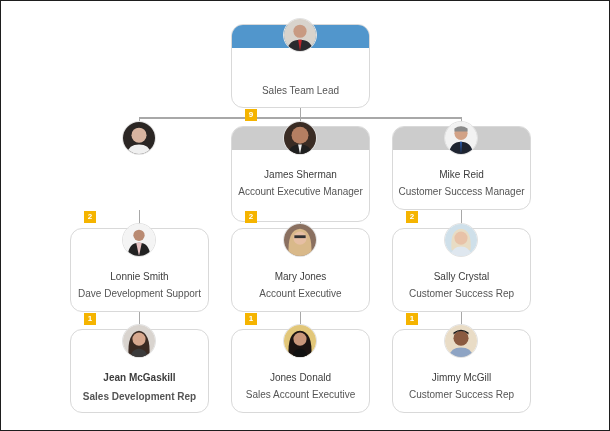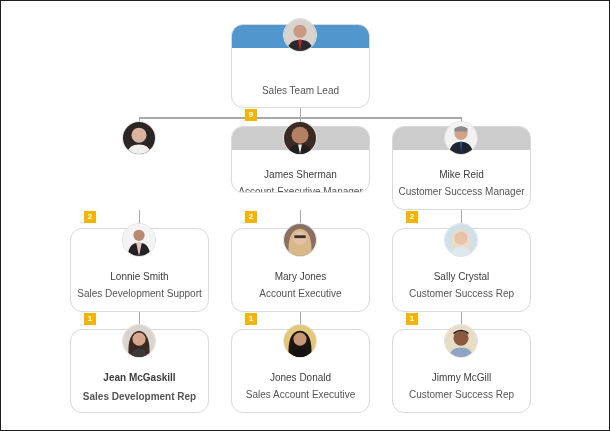--- a/index.html
+++ b/index.html
@@ -51,21 +51,21 @@
     <svg viewBox="0 0 34 34">
         <rect width="34" height="34" fill="#2b2624"></rect>
         <circle cx="17" cy="14" r="8" fill="#d8b4a0"></circle>
         <path d="M4 34 Q6 24 17 24 Q28 24 30 34Z" fill="#f0f0f0"></path>
       </svg>
   </div>
   <div class="badge" style="left:83px;top:210px;">2</div>
 
   <div class="card" style="left:69px;top:227px;height:84px;">
     <div class="name" style="top:42px;">Lonnie Smith</div>
-    <div class="title" style="top:59px;">Sales Development Support</div>
+    <div class="title" style="top:59px;">Dave Development Support</div>
   </div>
   <div class="avatar" style="left:121px;top:222px;">
     <svg viewBox="0 0 34 34">
         <rect width="34" height="34" fill="#f4f4f4"></rect>
         <circle cx="17" cy="12" r="6" fill="#b98a72"></circle>
         <path d="M5 34 Q6 20 17 20 Q28 20 29 34Z" fill="#222"></path>
         <path d="M14 20 L17 34 L20 20Z" fill="#e8c3c3"></path>
       </svg>
   </div>
   <div class="badge" style="left:83px;top:312px;">1</div>
@@ -76,21 +76,21 @@
   </div>
   <div class="avatar" style="left:121px;top:323px;">
     <svg viewBox="0 0 34 34">
         <rect width="34" height="34" fill="#d9d4cf"></rect>
         <path d="M6 34 Q4 8 17 6 Q30 8 28 34Z" fill="#3a2a22"></path>
         <circle cx="17" cy="15" r="7" fill="#d7a88e"></circle>
         <path d="M8 34 Q9 26 17 25 Q25 26 26 34Z" fill="#3b3b3b"></path>
       </svg>
   </div>
 
-  <div class="card" style="left:230px;top:125px;height:67px;">
+  <div class="card" style="left:230px;top:125px;height:96px;">
     <div class="hdr" style="background:#cccccc;"></div>
     <div class="name" style="top:42px;">James Sherman</div>
     <div class="title" style="top:59px;text-align:center;">Account Executive Manager</div>
   </div>
   <div class="avatar" style="left:282px;top:120px;">
     <svg viewBox="0 0 34 34">
         <rect width="34" height="34" fill="#3a2c24"></rect>
         <circle cx="17" cy="14" r="9" fill="#b57f62"></circle>
         <path d="M4 34 Q6 24 17 24 Q28 24 30 34Z" fill="#1f1f1f"></path>
         <path d="M15 24 L17 34 L19 24Z" fill="#eee"></path>

